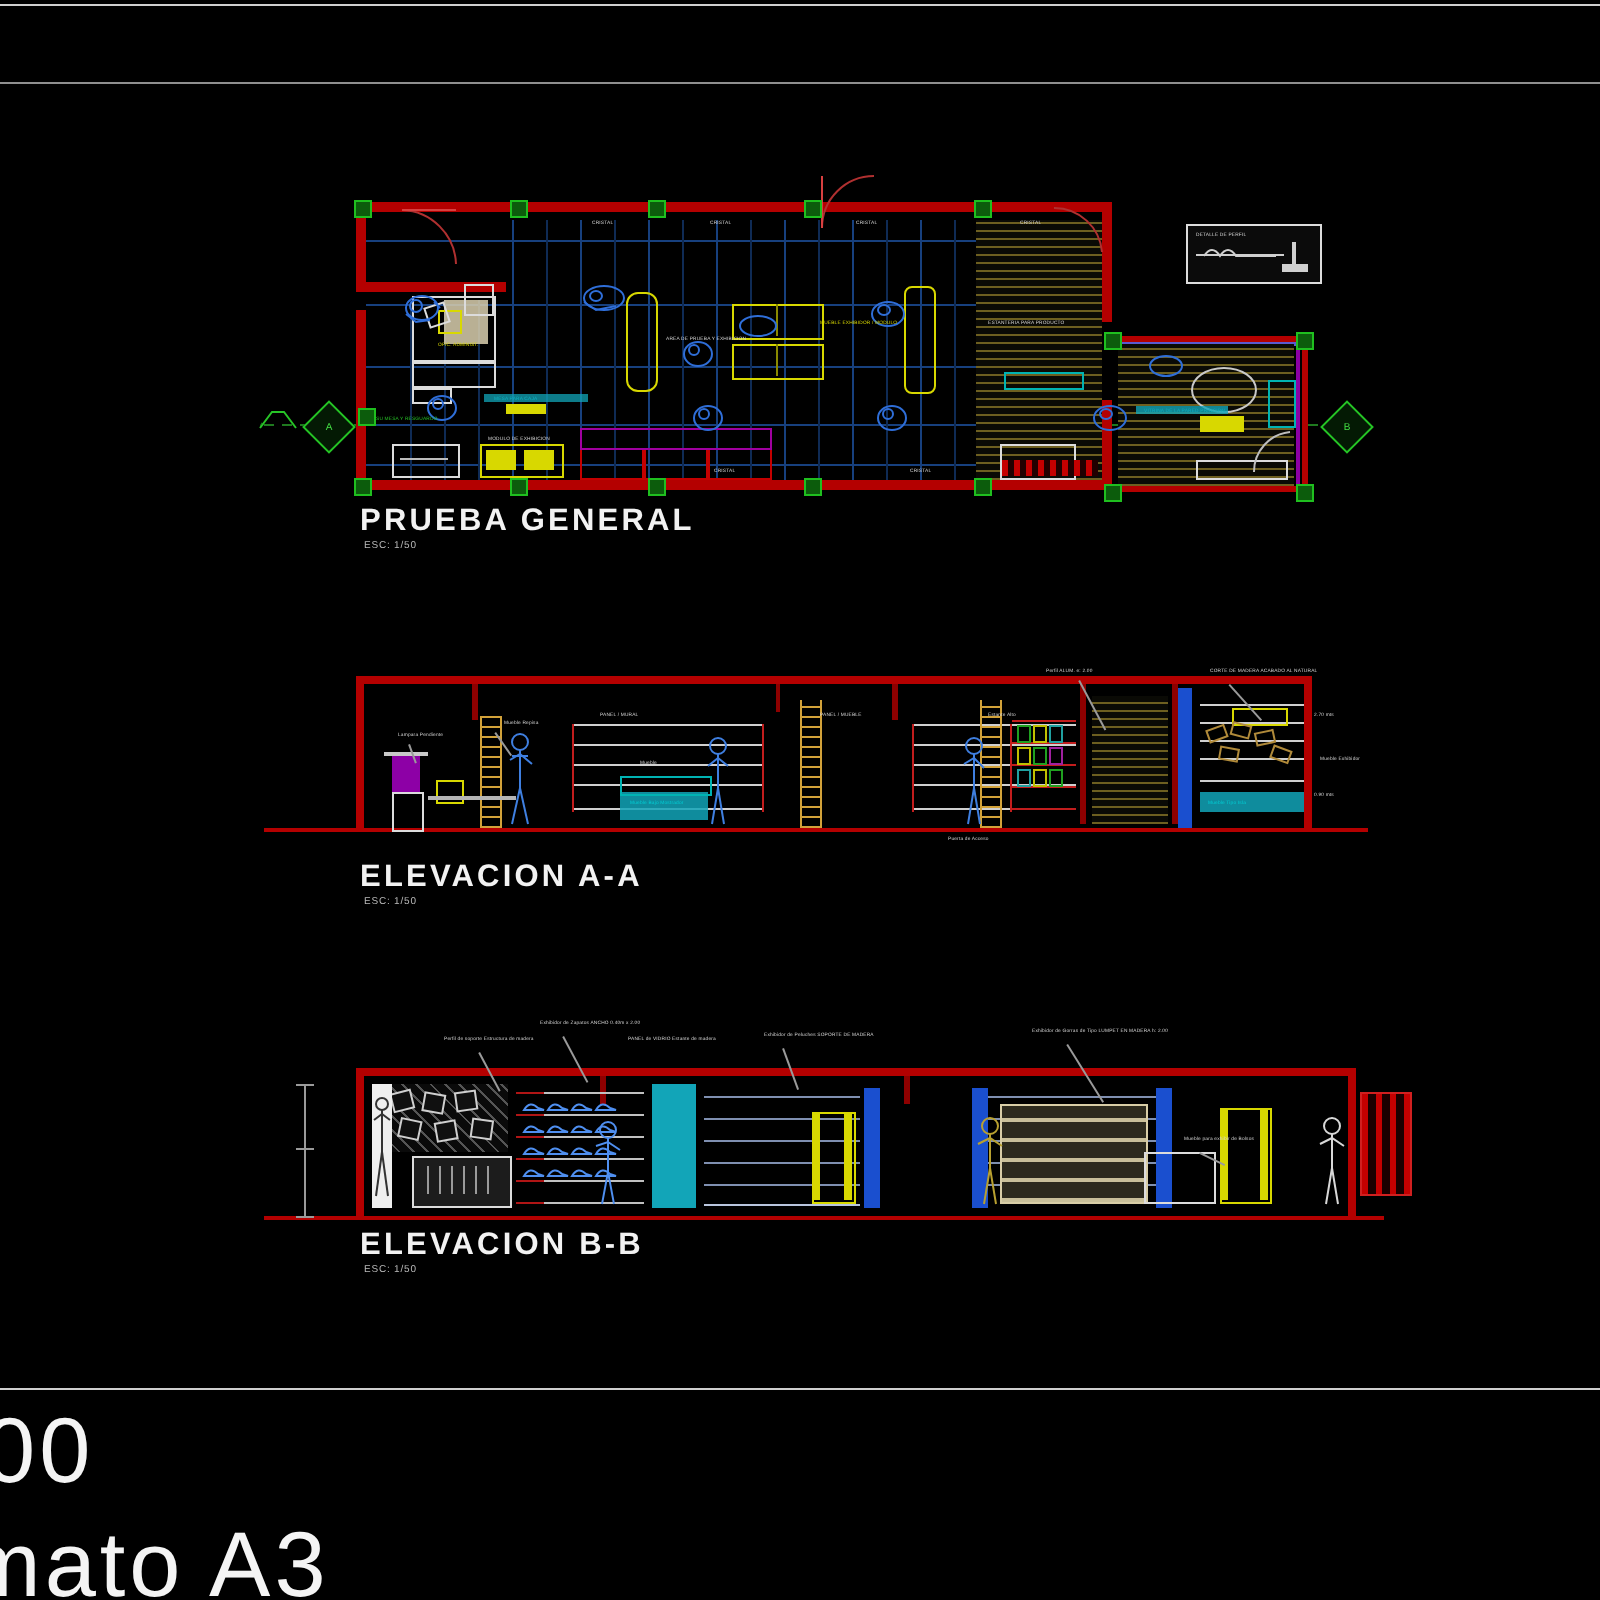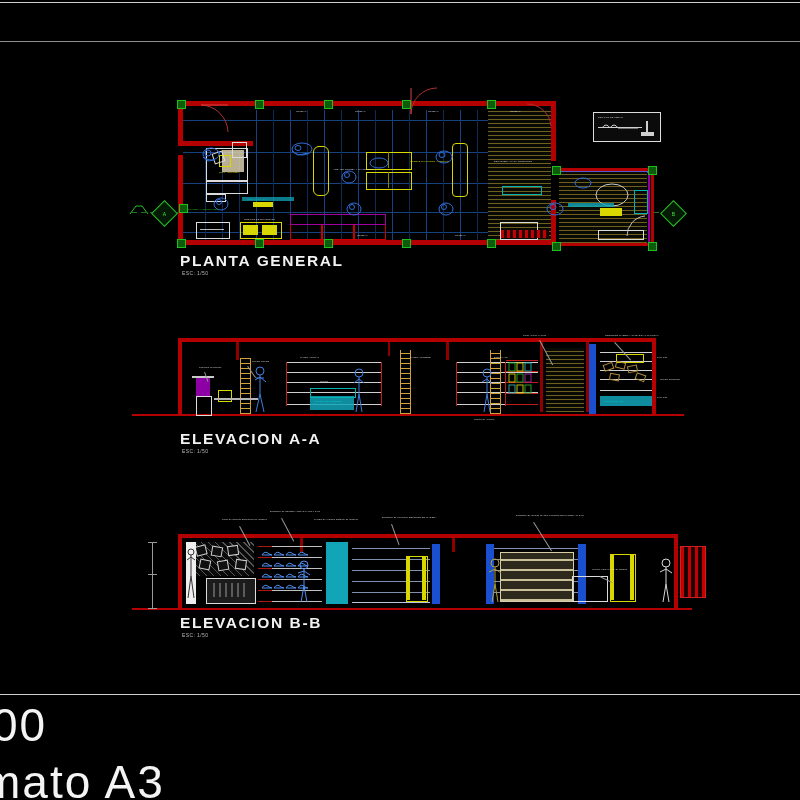--- a/index.html
+++ b/index.html
@@ -276,21 +276,21 @@
       <span class="lbl">A</span>
     </div>
     <div class="diamond" style="left:664px;top:204px;">
       <span class="lbl">B</span>
     </div>
     <svg class="blk" style="left:128px;top:203px;width:22px;height:14px;">
       <path d="M2 11 L8 3 L14 3 L20 11" stroke="#27c427" fill="none" stroke-width="1"></path>
     </svg>
     <span class="tinytxt t-g" style="left:130px;top:211px;">A</span>
 
-    <div class="title" style="left:180px;top:252px;">PLANTA  GENERAL</div>
+    <div class="title" style="left:180px;top:252px;">PRUEBA  GENERAL</div>
     <div class="subtitle" style="left:182px;top:270px;">ESC: 1/50</div>
   </div>
 
   <div class="blk" id="elev-a" style="left:0;top:300px;width:800px;height:180px;">
 
     <div class="wall" style="left:178px;top:38px;width:478px;height:4px;"></div>
     <div class="wall" style="left:178px;top:38px;width:4px;height:78px;"></div>
     <div class="wall" style="left:652px;top:38px;width:4px;height:78px;"></div>
     <div class="wall" style="left:132px;top:114px;width:552px;height:2px;"></div>
     <div class="wallthin" style="left:236px;top:42px;width:3px;height:18px;"></div>

